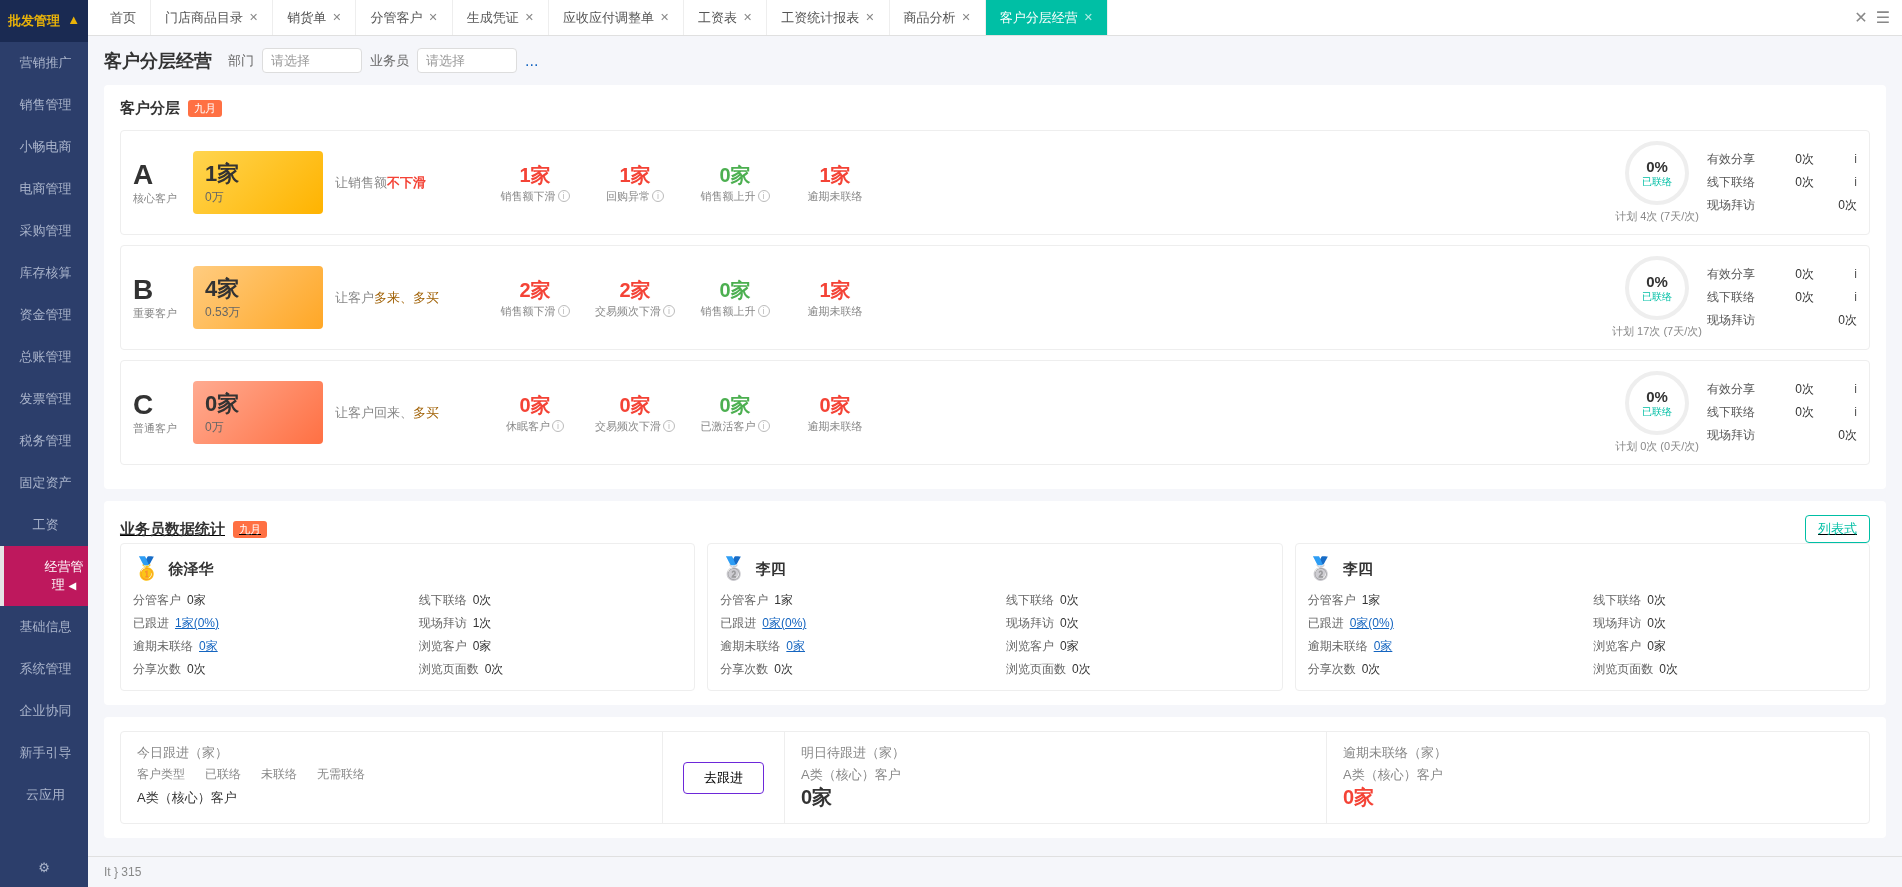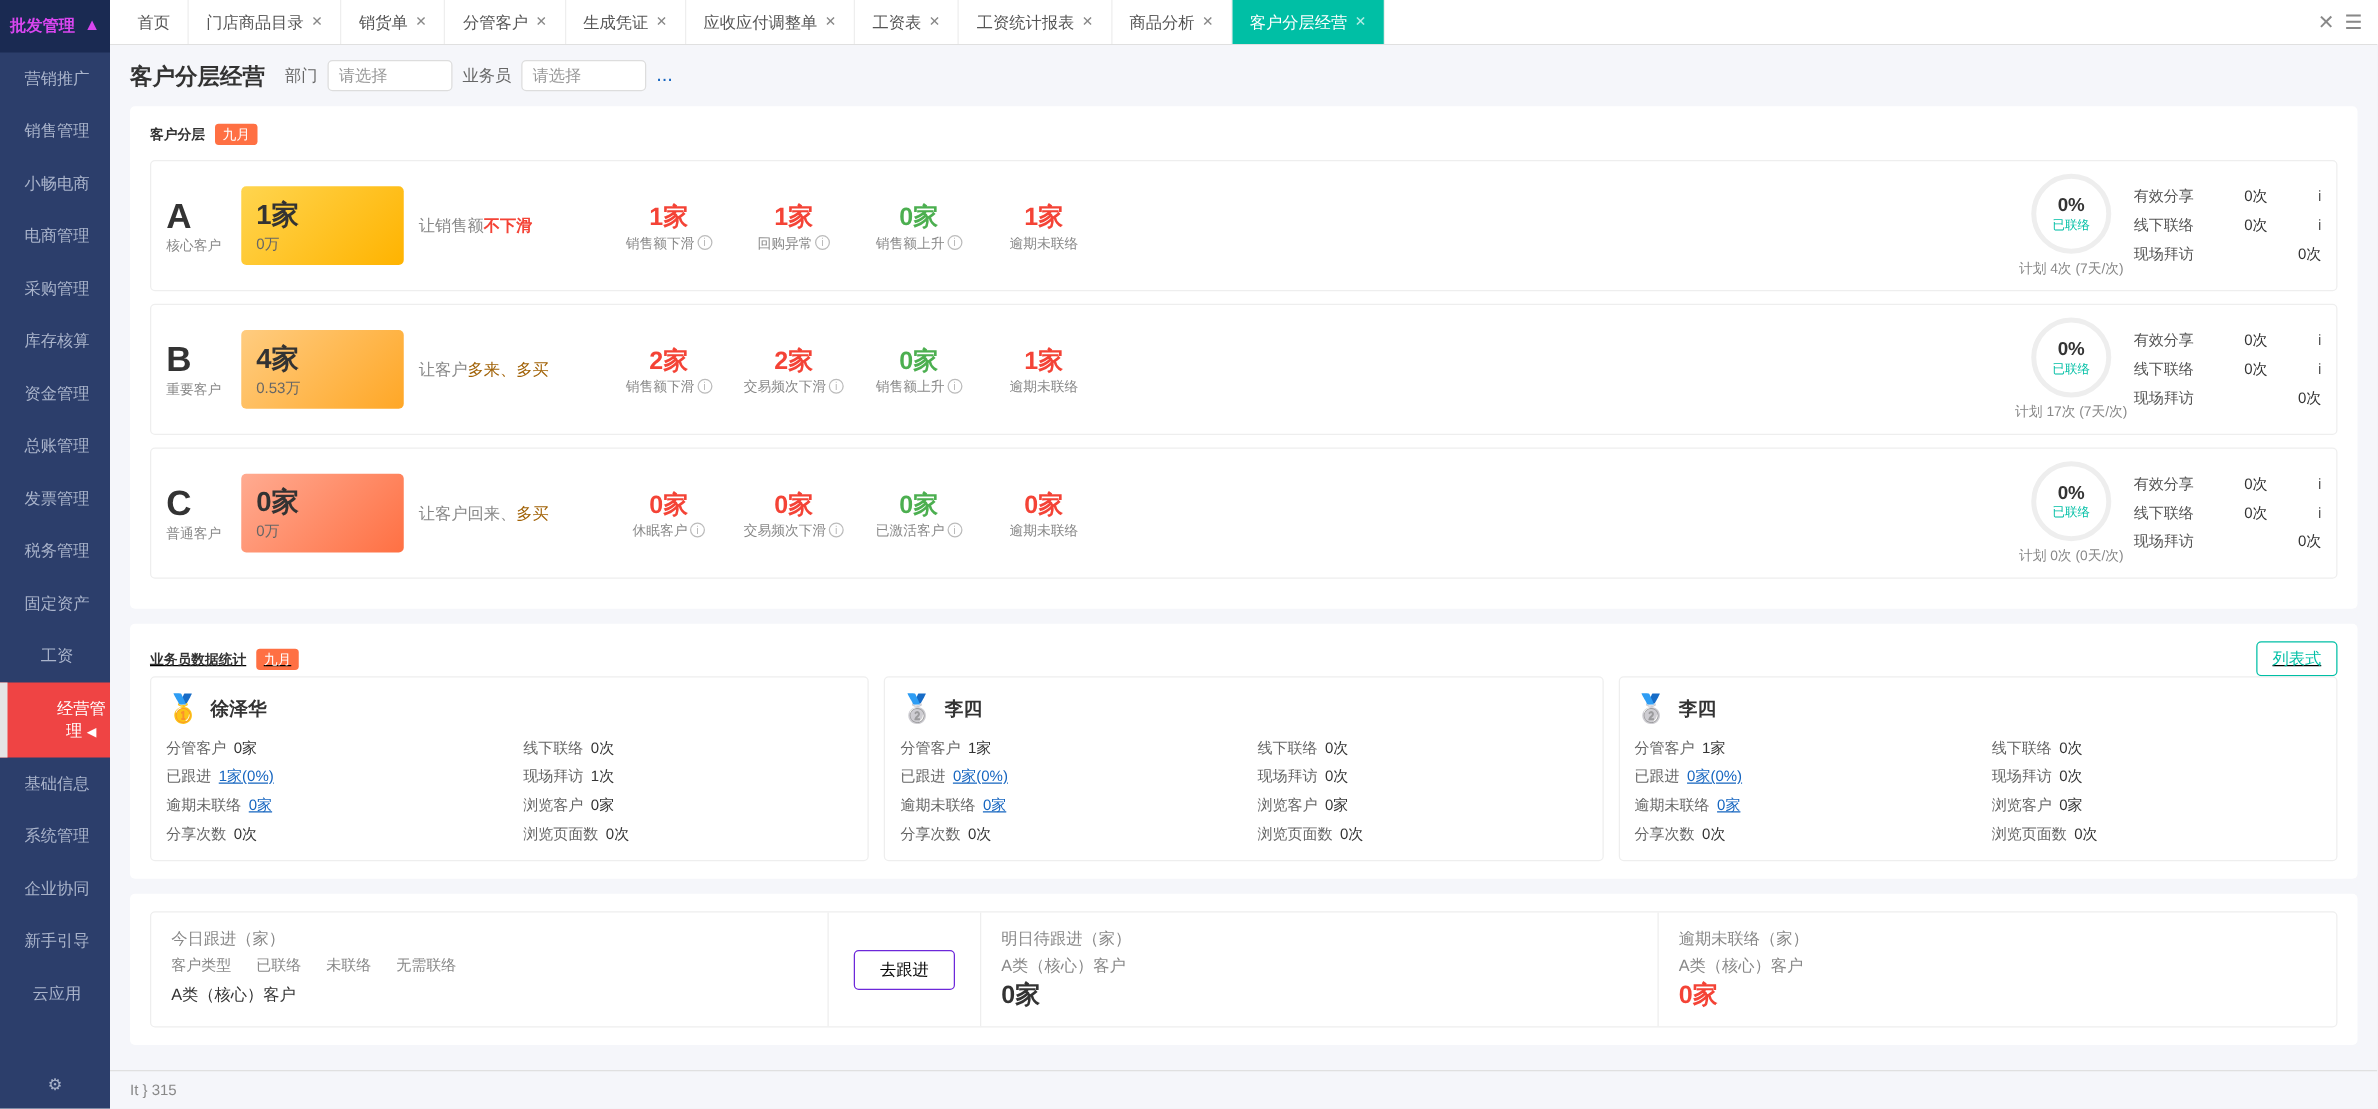--- a/index.html
+++ b/index.html
@@ -16,34 +16,34 @@
       height: 100%;
       overflow-y: auto;
     }
     .sidebar-top {
       background: #1a2a52;
       width: 100%;
       padding: 12px 8px;
       display: flex;
       align-items: flex-start;
       justify-content: space-between;
-      color: #d946ef;
+      color: #eab308;
       font-size: 13px;
       font-weight: bold;
     }
     .sidebar-item {
       width: 100%;
       padding: 12px 0;
       color: #aab4cb;
       font-size: 13px;
       text-align: center;
       cursor: pointer;
       border-left: 3px solid transparent;
     }
-    .sidebar-item.active { background: #ef4444; color: white; border-left: 6px solid #e5e5e5; padding-left: 36px; }
+    .sidebar-item.active { background: #be185d; color: white; border-left: 4px solid #e5e5e5; padding-left: 36px; }
     .sidebar-settings {
       margin-top: auto;
       width: 100%;
       padding: 12px 0;
       color: #aab4cb;
       text-align: center;
       cursor: pointer;
     }
 
     
@@ -149,21 +149,21 @@
       padding: 14px 16px;
       margin-bottom: 12px;
     }
     .section-header {
       display: flex;
       align-items: center;
       margin-bottom: 12px;
       gap: 8px;
     }
     .section-title {
-      font-size: 11px;
+      font-size: 15px;
       font-weight: bold;
       color: #333;
     }
     .month-badge {
       background: #ff7043;
       color: white;
       font-size: 11px;
       padding: 1px 6px;
       border-radius: 3px;
     }

